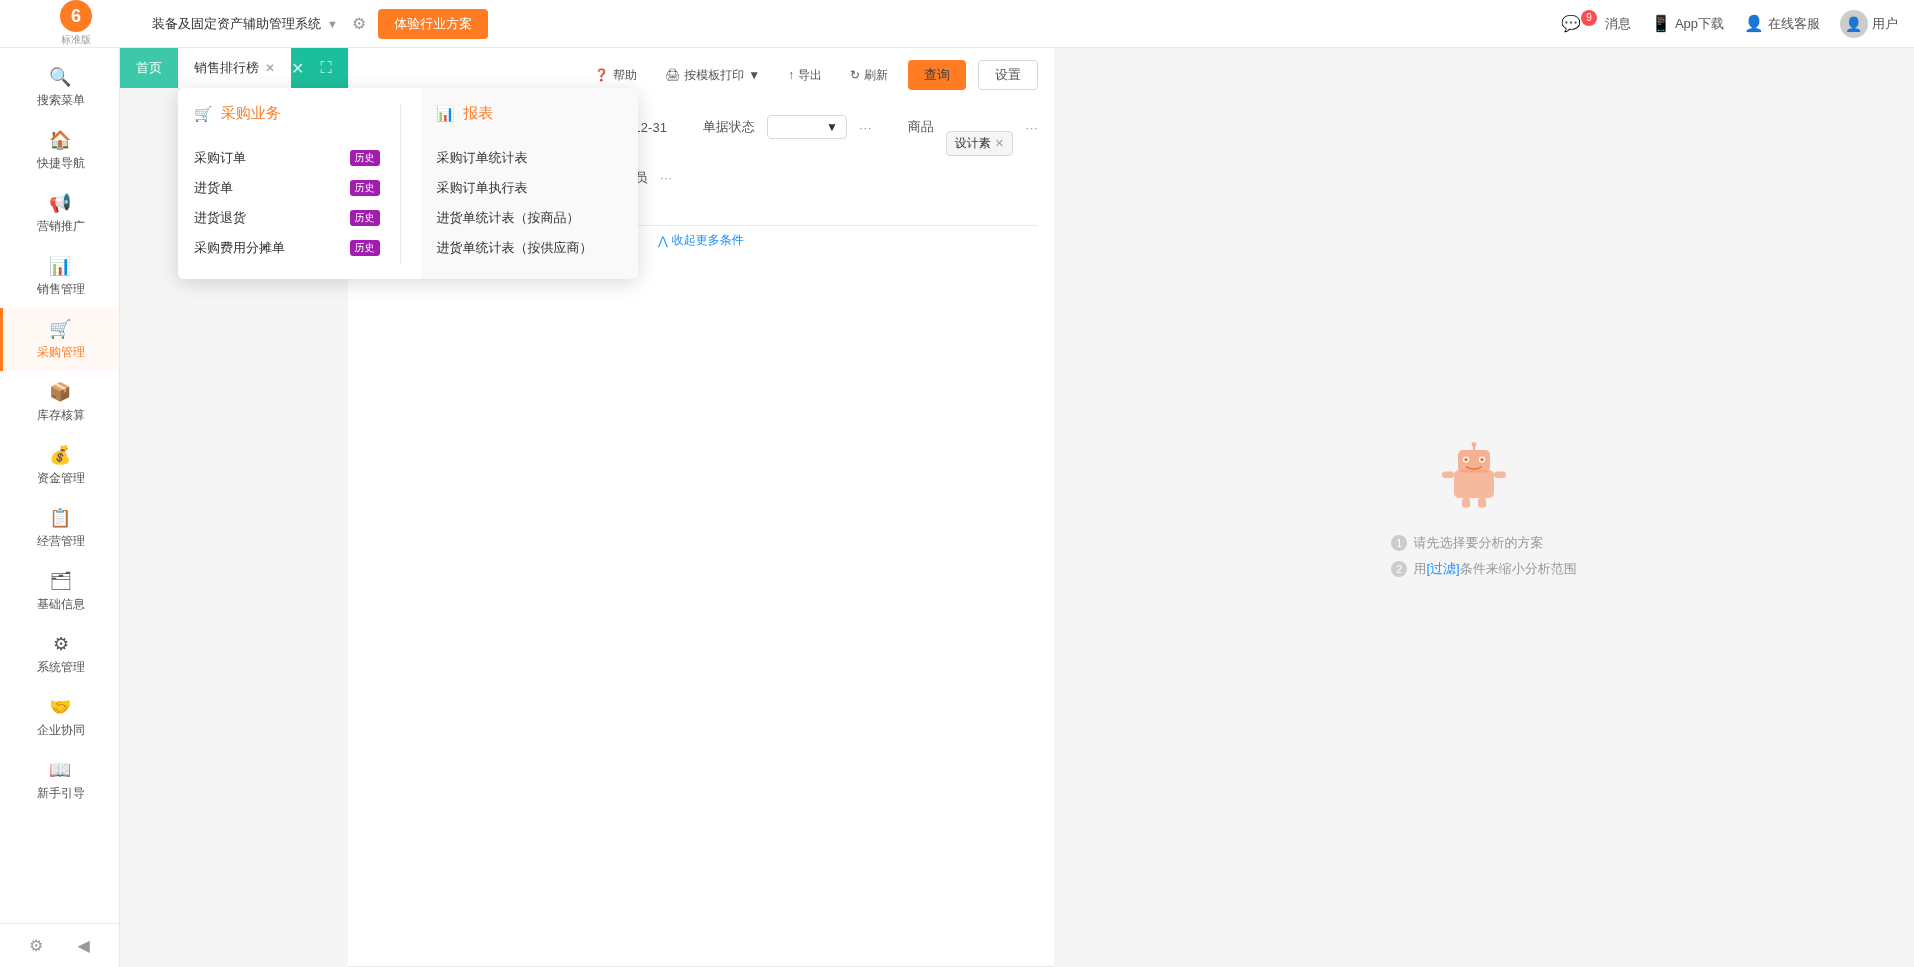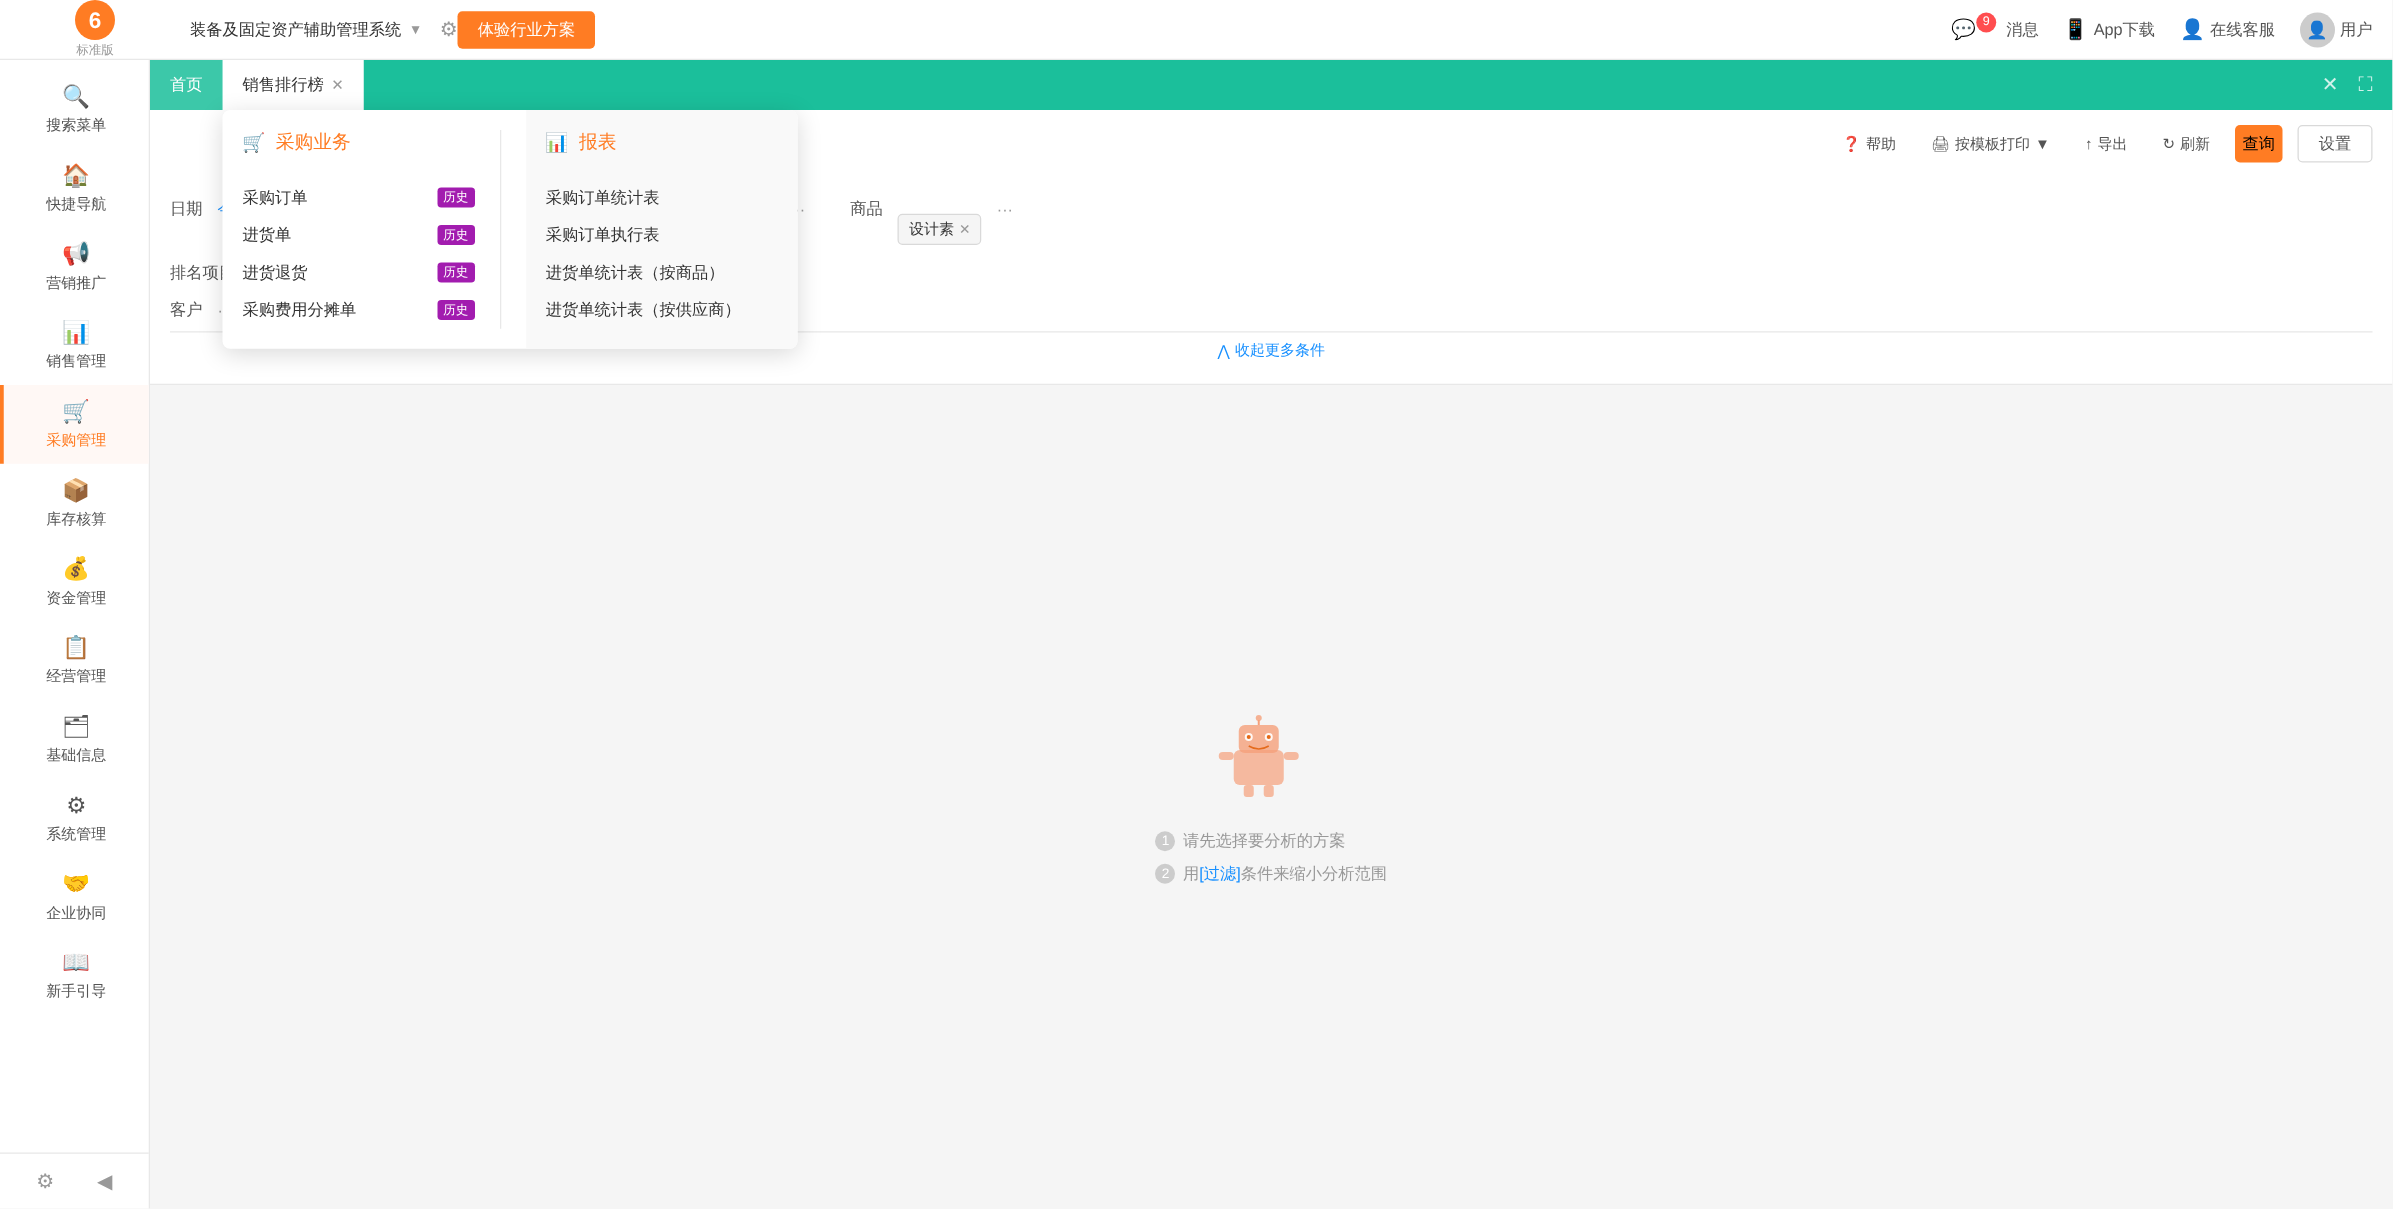--- a/index.html
+++ b/index.html
@@ -46,21 +46,21 @@
     .system-title .arrow { color: #999; font-size: 11px; }
     .settings-icon { color: #999; margin-left: 8px; cursor: pointer; font-size: 16px; }
     .trial-btn {
       background: #ff7c23;
       color: #fff;
       border: none;
       border-radius: 4px;
       padding: 6px 16px;
       font-size: 13px;
       cursor: pointer;
-      margin-left: 0;
+      margin-left: 12px;
       text-align: right;
     }
     .header-right {
       margin-left: auto;
       display: flex;
       align-items: center;
       gap: 20px;
     }
     .header-right-item {
       display: flex;
@@ -138,21 +138,21 @@
       justify-content: space-around;
       padding: 12px;
       border-top: 1px solid #e8e8e8;
     }
     .sidebar-bottom-icon { color: #999; cursor: pointer; font-size: 16px; }
 
     
     .content-area {
       flex: 1;
       display: flex;
-      flex-direction: column;
+      flex-direction: row;
       overflow: hidden;
       position: relative;
       justify-content: center;
     }
 
     
     .tab-bar {
       height: 40px;
       background: #1bbf9b;
       display: flex;
@@ -252,24 +252,24 @@
       align-items: center;
       gap: 4px;
       color: #555;
       cursor: pointer;
       font-size: 12px;
       padding: 4px 8px;
       border-radius: 4px;
     }
     .btn-query {
       background: #ff7c23;
-      color: #000000;
+      color: #404040;
       border: none;
       border-radius: 4px;
-      padding: 6px 6px;
+      padding: 6px 16px;
       font-size: 13px;
       cursor: pointer;
     }
     .btn-settings {
       background: #fff;
       color: #555;
       border: 1px solid #d9d9d9;
       border-radius: 4px;
       padding: 5px 16px;
       font-size: 13px;

